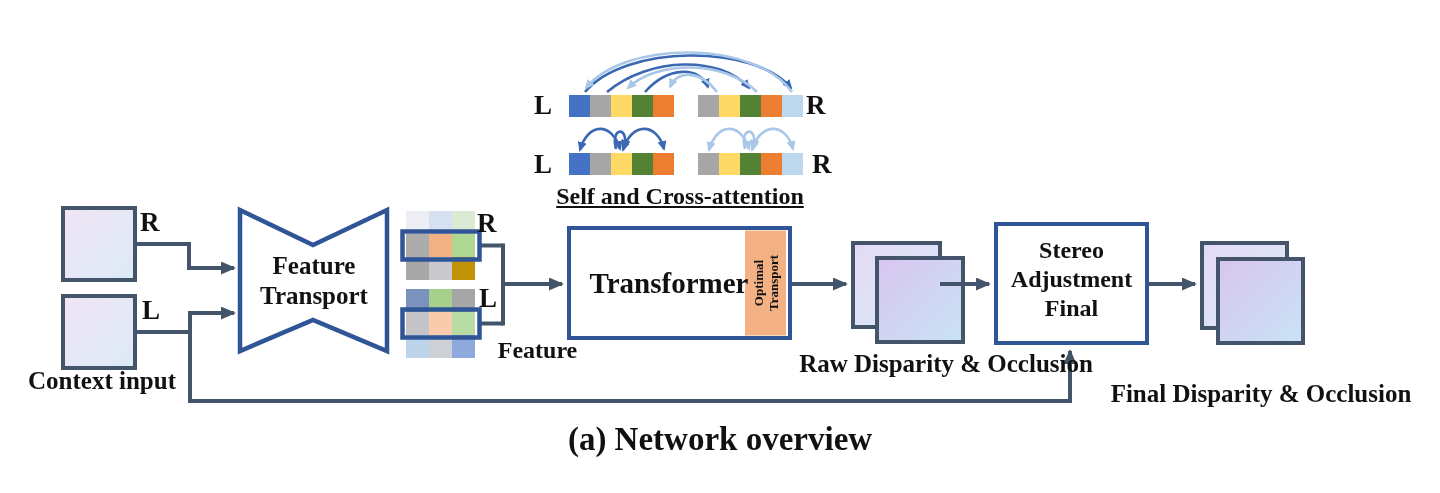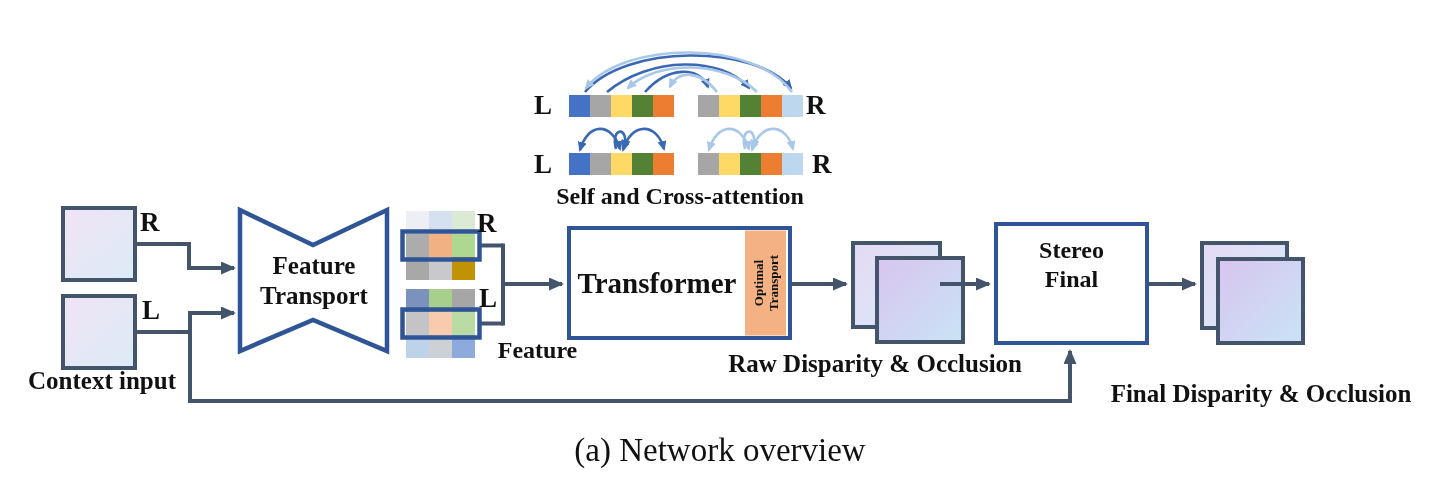--- a/index.html
+++ b/index.html
@@ -2,32 +2,32 @@
 <html><head>
 <meta charset="utf-8">
 <style>
   html,body{margin:0;padding:0;background:#ffffff;}
   .canvas{position:relative;width:1440px;height:493px;background:#ffffff;overflow:hidden;
           font-family:"Liberation Serif","DejaVu Serif",serif;color:#111;}
   .canvas svg{position:absolute;left:0;top:0;}
   .lbl{position:absolute;font-weight:bold;white-space:nowrap;}
   .lbl.center{text-align:center;white-space:normal;}
   .rl{font-size:27px;}
-  .cap24{font-size:24px;}
+  .cap24{font-size:24px;text-decoration:underline;}
   .cap25{font-size:25px;}
   .fe-label{font-size:25px;line-height:30px;}
   .desc-cap{font-size:24px;line-height:28px;}
-  .transformer-label{font-size:29px;}
+  .transformer-label{font-size:29px;padding-left:12px;}
   .cal-label{font-size:24px;line-height:29px;}
   .ot-wrap{position:absolute;left:716px;top:233px;width:100px;height:100px;
            display:flex;align-items:center;justify-content:center;
            transform:rotate(-90deg);}
   .ot-text{font-size:13px;line-height:15px;font-weight:bold;text-align:center;}
   .fig-caption{position:absolute;left:440px;top:421px;width:560px;text-align:center;
-               font-size:33px;font-weight:normal;margin-top:11px;}
+               font-size:33px;font-weight:bold;}
 </style>
 </head>
 <body>
 
 <div class="canvas">
 
 <svg width="1440" height="493" viewBox="0 0 1440 493">
   <defs>
     <linearGradient id="gIO" x1="0" y1="0" x2="1" y2="1">
       <stop offset="0" stop-color="#F0E4F5"></stop>
@@ -177,24 +177,25 @@
 </div>
 
 <div class="lbl center transformer-label" style="left:572px;top:267px;width:170px;">Transformer</div>
 <div class="ot-wrap">
   <div class="ot-text">
     <div>Optimal</div>
     <div>Transport</div>
   </div>
 </div>
 
-<div class="lbl center cap25" style="left:702px;top:350px;width:320px;text-align:right;">Raw Disparity &amp; Occlusion</div>
+<div class="lbl center cap25" style="left:786px;top:350px;width:320px;">Raw Disparity &amp; Occlusion</div>
 
 <div class="lbl center cal-label" style="left:996px;top:236px;width:151px;">
   <div>Stereo</div>
+  <div>Adjustment</div>
   <div>Final</div>
 </div>
 
 <div class="lbl center cap25" style="left:1096px;top:350px;width:330px;margin-top:30px;">Final Disparity &amp; Occlusion</div>
 
 <div class="fig-caption">(a) Network overview</div>
 
 </div>
 
 </body></html>

